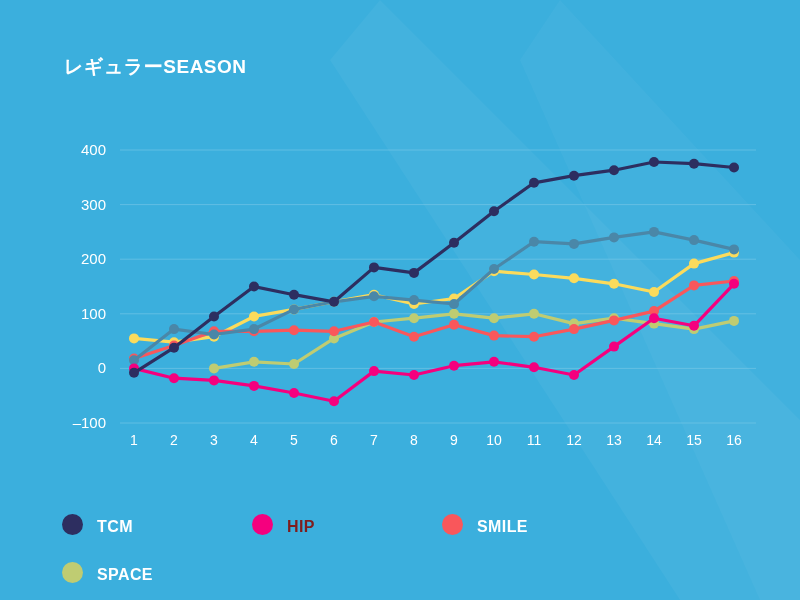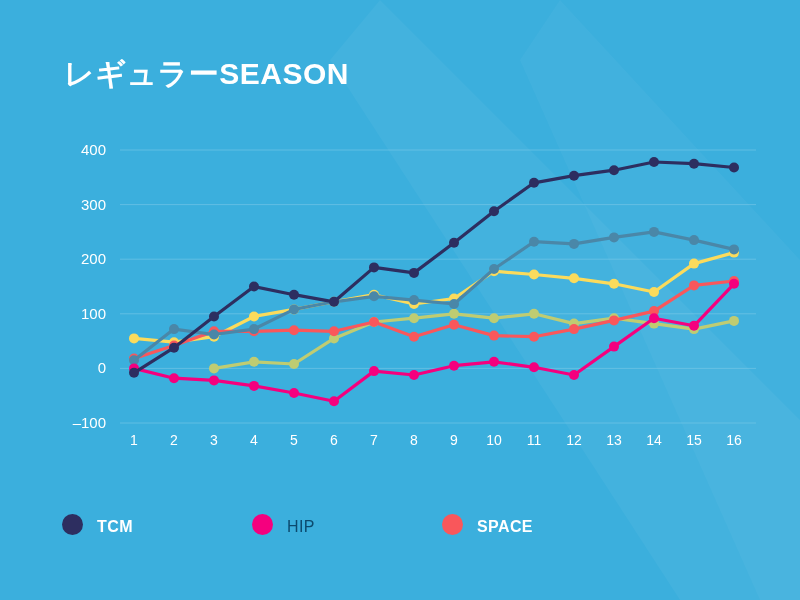--- a/index.html
+++ b/index.html
@@ -12,21 +12,21 @@
     overflow:hidden;
   }
   
   #bg-shapes { position:absolute; inset:0; pointer-events:none; }
 
   #page-root { position:absolute; inset:0; }
 
   #chart-title {
     position:absolute;
     left:64px; top:54px;
-    font-size:30px;
+    font-size:19px;
     font-weight:bold;
     color:#FFFFFF;
     letter-spacing:0.5px;
     white-space:nowrap;
     text-align:center;
   }
 
   #plot-wrap {
     position:absolute;
     left:16px; top:0;
@@ -60,21 +60,21 @@
   .legend-item { display:flex; align-items:center; gap:14px; }
   .legend-dot { width:21px; height:21px; border-radius:50%; flex:0 0 auto; }
   .legend-label {
     color:#FFFFFF;
     font-size:16px;
     font-weight:bold;
     letter-spacing:.4px;
     white-space:nowrap;
     margin-top:6px;
   }
-  .legend-label.muted { color:#0c4a6e; font-weight:normal; }
+  .legend-label.muted { color:#7f1d1d; font-weight:bold; }
 </style>
 </head>
 <body>
 
 <div id="page-root">
 
   <svg id="bg-shapes" width="800" height="600" viewBox="0 0 800 600" aria-hidden="true">
     <polygon points="380,0 800,420 800,600 680,600 330,60" fill="#FFFFFF" opacity="0.045"></polygon>
     <polygon points="560,0 800,260 800,600 760,600 520,60" fill="#FFFFFF" opacity="0.035"></polygon>
   </svg>
@@ -238,17 +238,21 @@
       <div class="legend-item">
         <span class="legend-dot" style="background: rgb(45, 46, 96);"></span>
         <span class="legend-label">TCM</span>
       </div>
       <div class="legend-item">
         <span class="legend-dot" style="background: rgb(245, 0, 126);"></span>
         <span class="legend-label muted">HIP</span>
       </div>
       <div class="legend-item">
         <span class="legend-dot" style="background: rgb(249, 87, 91);"></span>
+        <span class="legend-label">SMILE</span>
+      </div>
+      <div class="legend-item">
+        <span class="legend-dot" style="background: rgb(191, 204, 114);"></span>
         <span class="legend-label">SPACE</span>
       </div>
     </div>
 
 </div>
 
 </body></html>

